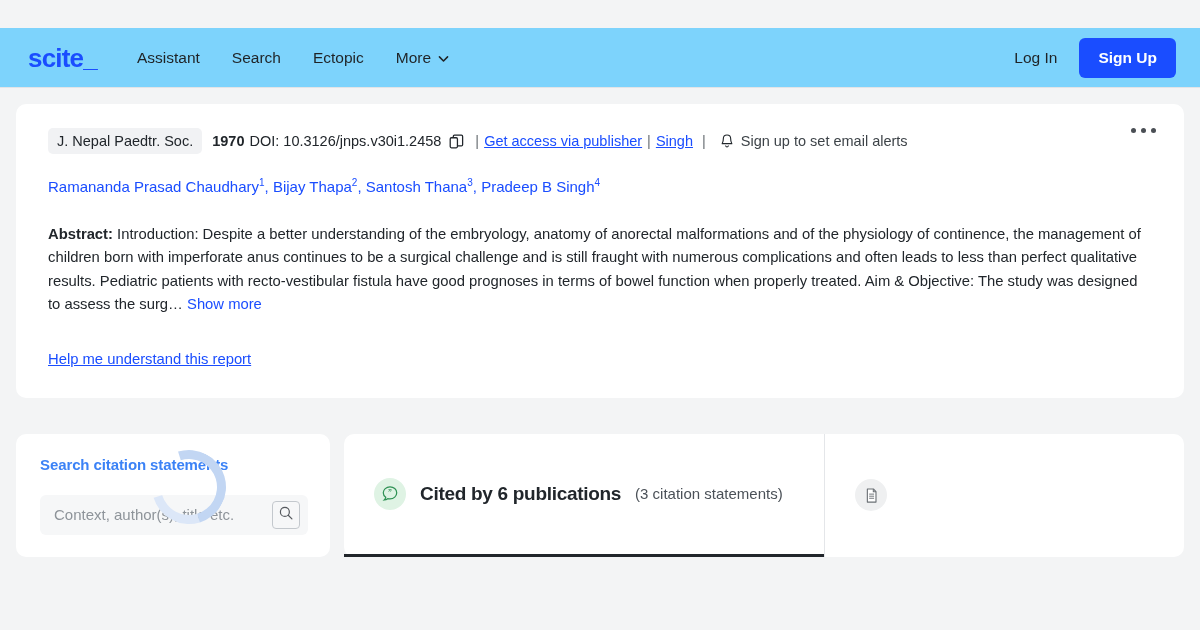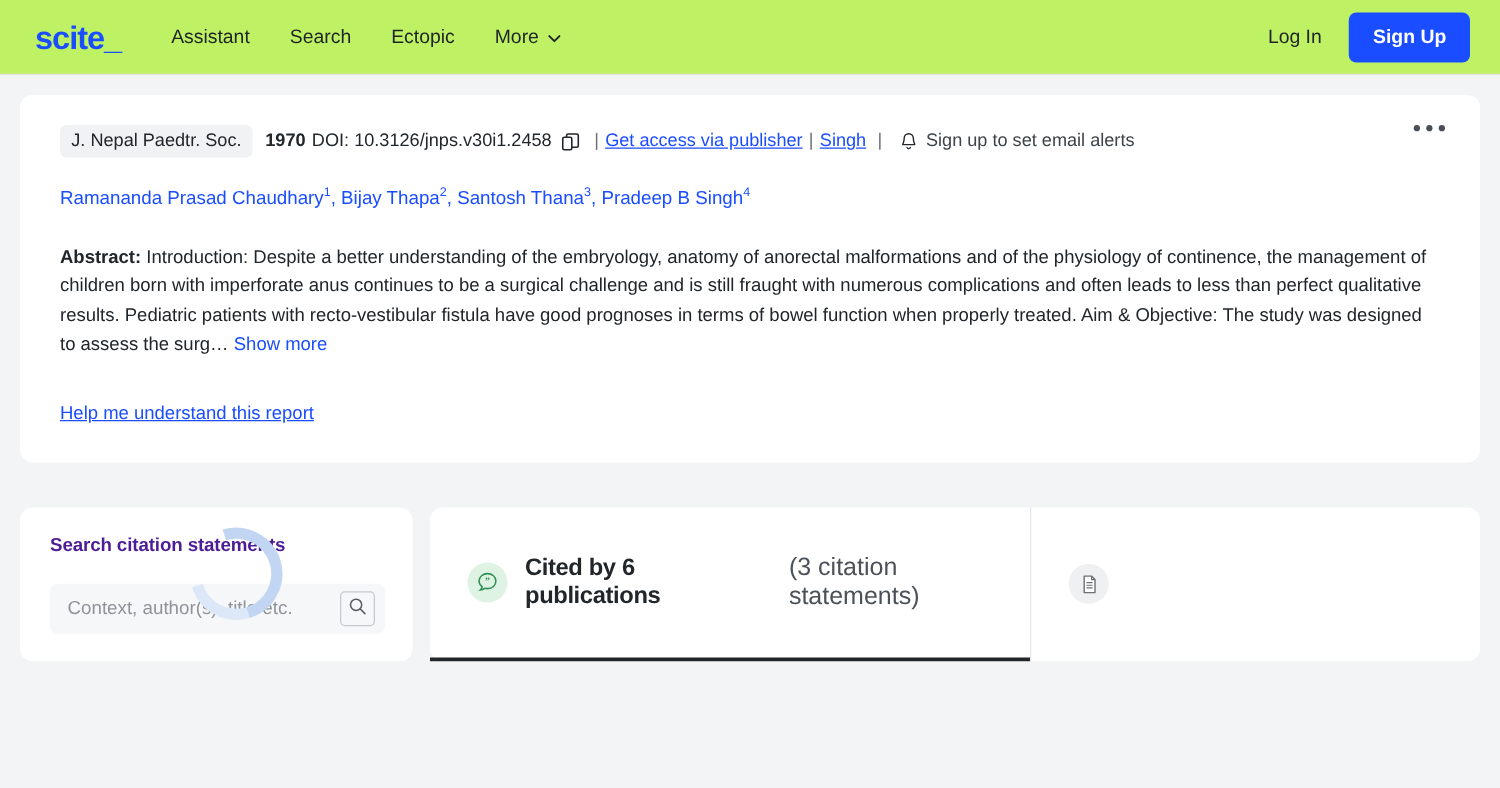--- a/index.html
+++ b/index.html
@@ -5,25 +5,25 @@
   * { box-sizing: border-box; margin: 0; padding: 0; }
   html, body {
     width: 1200px; height: 630px;
     font-family: "Liberation Sans", sans-serif;
     background: #f3f4f5;
     overflow: hidden;
   }
 
   
   .header {
-    height: 60px; background: #bef264;
+    height: 60px; background: #7dd3fc;
     border-bottom: 1px solid #e2e4e7;
     display: flex; align-items: center;
     padding: 0 24px 0 28px;
-    position: relative; z-index: 5;
+    position: relative; z-index: 5; margin-top: 28px;
   }
   .logo {
     font-size: 26px; font-weight: 700; color: #1a4dff;
     letter-spacing: -0.8px; margin-right: 40px; line-height: 1;
   }
   .nav { display: flex; align-items: center; gap: 32px; }
   .nav-item {
     font-size: 15.5px; color: #1f2326; white-space: nowrap;
     display: flex; align-items: center; gap: 6px;
   }
@@ -105,21 +105,21 @@
   
   .bottom-row {
     display: flex; gap: 14px; padding: 0 16px; margin-top: 20px;
   }
   .sidebar-card {
     width: 314px; background: #ffffff;
     border-radius: 10px; padding: 22px 22px 22px 24px;
     position: relative; overflow: hidden; min-height: 108px;
   }
   .sidebar-title {
-    font-size: 15px; font-weight: 700; color: #4c1d95; letter-spacing: -0.1px;
+    font-size: 15px; font-weight: 700; color: #3b82f6; letter-spacing: -0.1px;
   }
   .search-box {
     margin-top: 22px; background: #f6f7f8; border-radius: 6px;
     height: 40px; display: flex; align-items: center;
     padding: 0 8px 0 14px; gap: 6px;
   }
   .search-box input {
     flex: 1; border: none; background: transparent; outline: none;
     font-size: 15px; color: #6f757b;
     font-family: "Liberation Sans", sans-serif;
@@ -155,21 +155,21 @@
     width: 32px; height: 32px; border-radius: 50%;
     display: flex; align-items: center; justify-content: center;
     flex: 0 0 auto;
   }
   .icon-cited { background: #dff3e4; }
   .icon-refs { background: #eff0f1; }
   .tab-label {
     font-size: 19px; font-weight: 700; color: #21262b; letter-spacing: -0.3px;
   }
   .tab-label-refs { color: #4b5158; }
-  .tab-sub { font-size: 20px; font-weight: 400; color: #4b5158; }
+  .tab-sub { font-size: 15px; font-weight: 400; color: #4b5158; }
 </style>
 </head>
 <body>
 
 <div class="header">
   <div class="logo">scite_</div>
 
   <div class="nav">
     <div class="nav-item">
       <span>Assistant</span>

